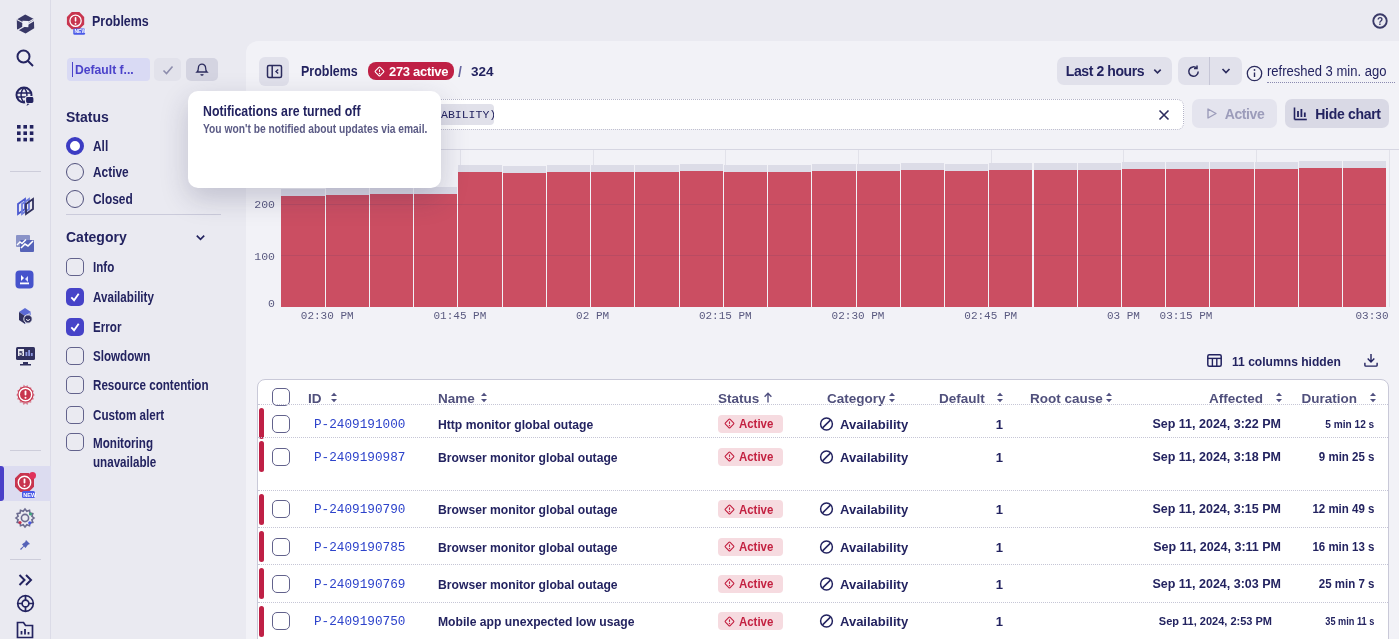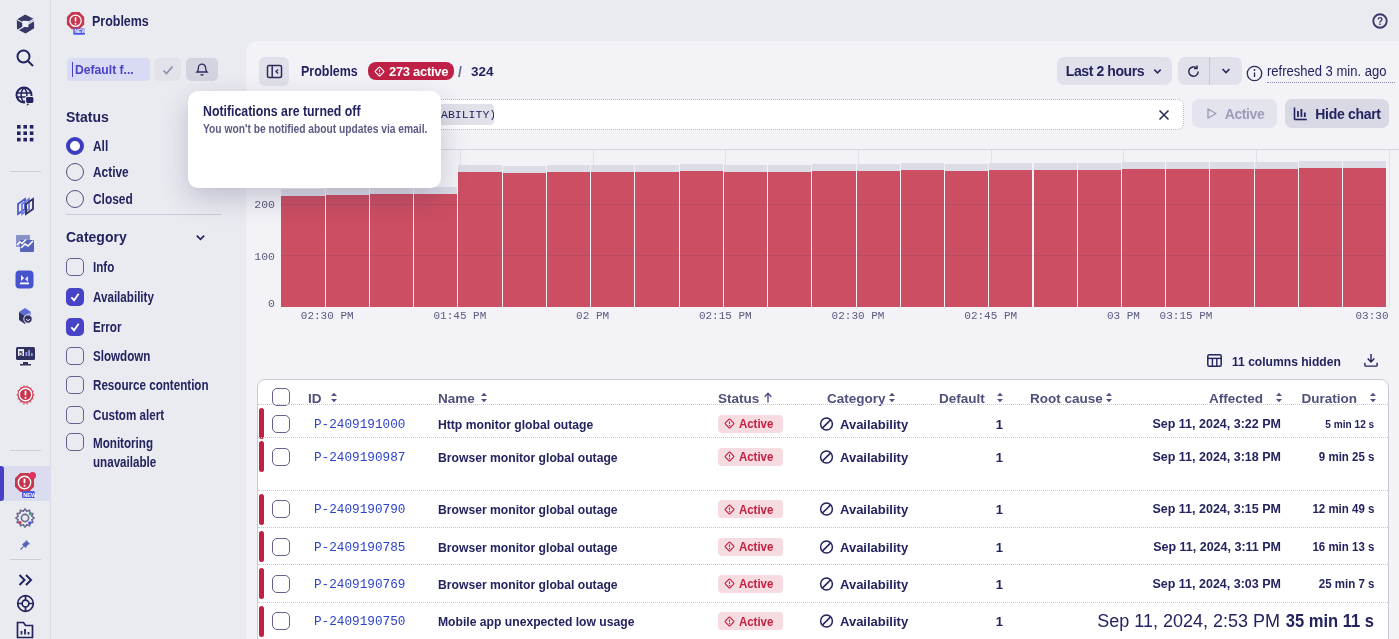--- a/index.html
+++ b/index.html
@@ -575,19 +575,19 @@
         <span class="sx" style="transform:scaleX(0.88);">Active</span>
       </div>
 <div class="cell" style="left:561px; display:flex; align-items:center; gap:6px; font-size:13px; font-weight:bold;">
         <svg width="15" height="15" viewBox="0 0 15 15" style="flex:none;">
           <circle cx="7.5" cy="7.5" r="5.9" fill="none" stroke="#232360" stroke-width="1.5"></circle>
           <line x1="3.6" y1="11.4" x2="11.4" y2="3.6" stroke="#232360" stroke-width="1.5"></line>
         </svg>
         <span>Availability</span>
       </div>
 <div class="cell" style="right:385px; font-size:13px; font-weight:bold;">1</div>
-<div class="cell" style="right:108px; font-size:18px; font-weight:normal;"><span class="sx" style="transform:scaleX(1); transform-origin:right center;">Sep 11, 2024, 2:53 PM</span></div>
-<div class="cell" style="right:14px; font-size:18px; font-weight:bold;"><span class="sx" style="transform:scaleX(0.92); transform-origin:right center;">35 min 11 s</span></div>
+<div class="cell" style="right:116px; font-size:11px; font-weight:bold;"><span class="sx" style="transform:scaleX(1); transform-origin:right center;">Sep 11, 2024, 2:53 PM</span></div>
+<div class="cell" style="right:14px; font-size:10px; font-weight:bold;"><span class="sx" style="transform:scaleX(0.92); transform-origin:right center;">35 min 11 s</span></div>
 </div>
   </div>
 <div class="abs" style="left:188px; top:91px; width:253px; height:97px; background:#fff; border-radius:10px; box-shadow:0 10px 28px rgba(40,40,80,0.22); z-index:50;">
 <div style="position:absolute; left:15px; top:12px; font-size:14.5px; font-weight:bold; color:#232360; white-space:nowrap;"><span class="sx" style="transform:scaleX(0.85);">Notifications are turned off</span></div>
 <div style="position:absolute; left:15px; top:31px; font-size:12.5px; color:#5b5b85; white-space:nowrap; font-weight:bold;"><span class="sx" style="transform:scaleX(0.82);">You won't be notified about updates via email.</span></div>
 </div>
 </body></html>

